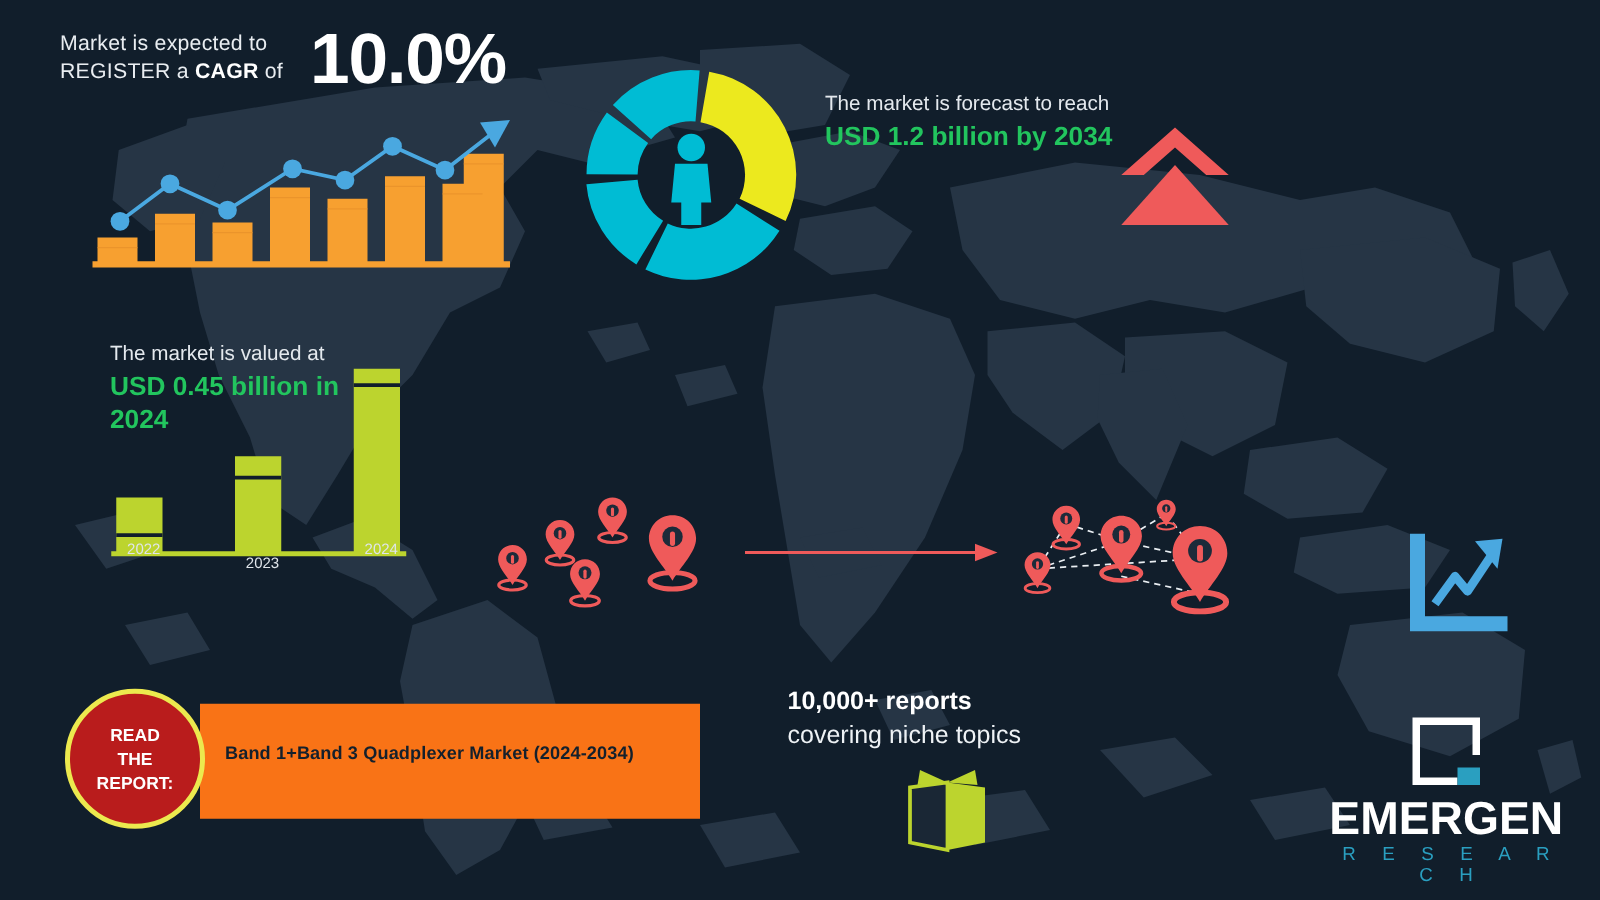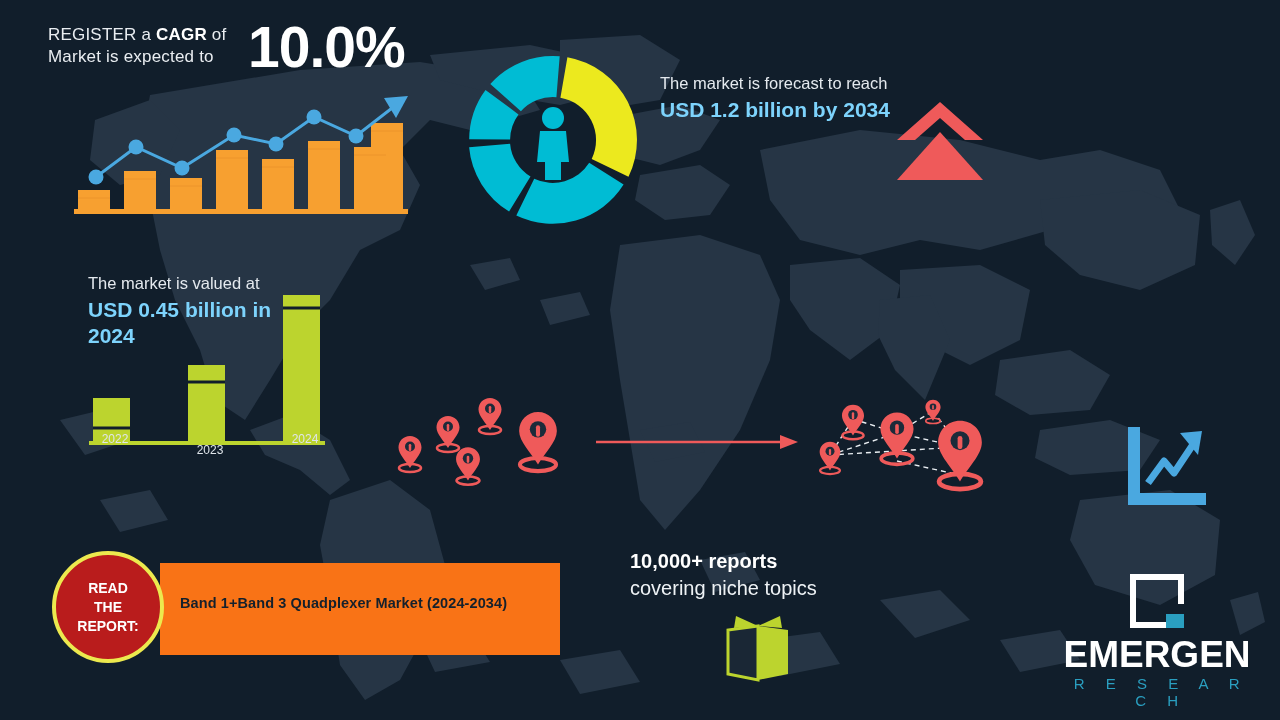--- a/index.html
+++ b/index.html
@@ -17,21 +17,21 @@
   
   .cagr-block{left:48px;top:18px;width:400px;}
   .cagr-lines{display:inline-block;vertical-align:top;width:200px;
     color:#e9edf1;font-size:17px;line-height:22px;padding-top:6px;letter-spacing:.2px;}
   .cagr-lines b{font-weight:bold;color:#ffffff;}
   .cagr-value{display:inline-block;vertical-align:top;color:#ffffff;
     font-size:57px;font-weight:bold;line-height:58px;letter-spacing:-1px;}
 
   .forecast-block{left:660px;top:72px;width:240px;}
   .small-label{color:#e4e9ee;font-size:16.5px;line-height:22px;}
-  .big-label{color:#7dd3fc;font-size:21px;font-weight:bold;line-height:26px;margin-top:3px;}
+  .big-label{color:#22c55e;font-size:21px;font-weight:bold;line-height:26px;margin-top:3px;}
 
   .valued-block{left:48px;top:272px;width:230px;margin-left:40px;}
 
   .fragmented{left:532px;top:238px;width:690px;color:#eef2f5;font-size:15.5px;line-height:23px;}
 
   .reports-text{left:630px;top:548px;color:#eef2f5;font-size:20px;line-height:27px;}
   .reports-text .strong{font-weight:bold;color:#ffffff;}
 
   
   .cta-bar{left:160px;top:563px;width:400px;height:92px;background:#f97316;}
@@ -107,22 +107,22 @@
       <path d="M420 640 L470 630 L490 662 L435 672 Z"></path>
       <path d="M560 660 L620 650 L640 682 L580 694 Z"></path>
       <path d="M760 640 L820 632 L840 664 L780 676 Z"></path>
       <path d="M100 500 L150 490 L168 520 L120 532 Z"></path>
       <path d="M640 430 L690 422 L705 452 L655 462 Z"></path>
     </g>
   </svg>
 
   <div class="abs cagr-block">
     <div class="cagr-lines">
+      <div>Market is expected to</div>
       <div><span>REGISTER a </span><b>CAGR</b><span> of</span></div>
-      <div>Market is expected to</div>
     </div><div class="cagr-value">10.0%</div>
   </div>
 
   <svg class="abs" style="left:66px;top:85px;" width="350" height="140" viewBox="0 0 350 140">
 
     <g fill="#f7a030">
       <rect x="12" y="105" width="32" height="20"></rect>
       <rect x="58" y="86" width="32" height="39"></rect>
       <rect x="104" y="93" width="32" height="32"></rect>
       <rect x="150" y="65" width="32" height="60"></rect>

